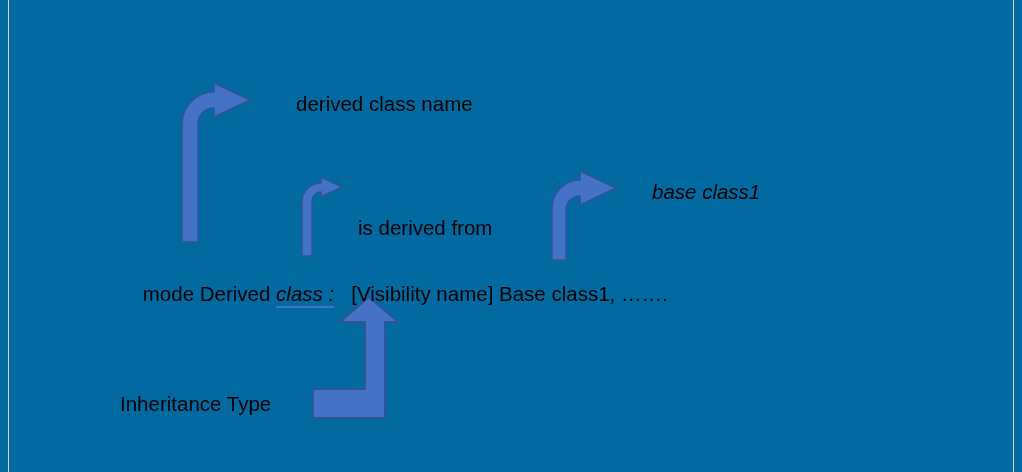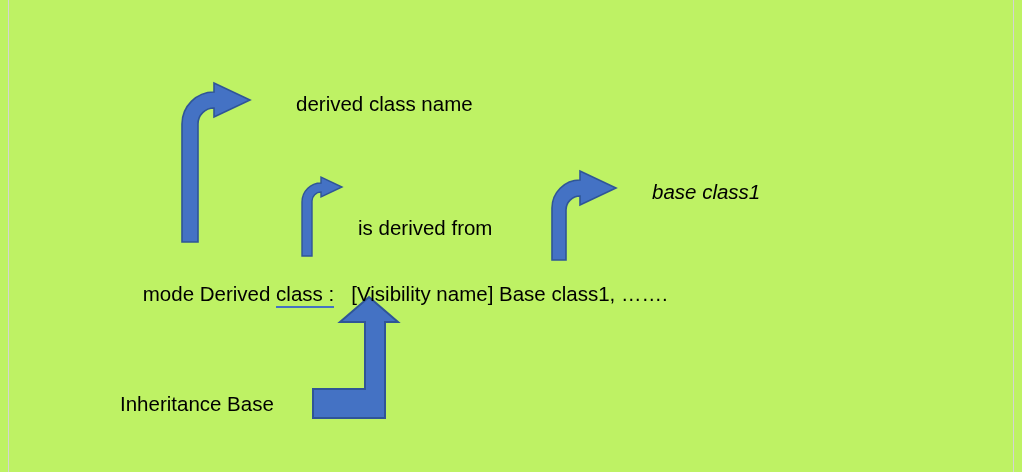--- a/index.html
+++ b/index.html
@@ -10,21 +10,21 @@
   body {
     width: 1022px;
     height: 472px;
     font-family: "Liberation Sans", sans-serif;
     overflow: hidden;
   }
   #canvas {
     position: relative;
     width: 1022px;
     height: 472px;
-    background: #bef264;
+    background: #0369a1;
   }
   
   .page-rule {
     position: absolute;
     top: 0;
     width: 1px;
     height: 472px;
     background: #d4d4d4;
   }
   .page-rule.left  { left: 8px; }
@@ -36,20 +36,21 @@
     font-size: 20.5px;
     line-height: 24px;
     white-space: pre;
     font-family: "Liberation Sans", sans-serif;
   }
   .label.stmt { font-size: 20.5px; }
 
   .u-blue {
     border-bottom: 2px solid #4472C4;
     padding-bottom: 1px;
+    font-style: italic;
   }
 
   .arrow {
     position: absolute;
   }
   .arrow svg { display: block; overflow: visible; }
 </style>
 </head>
 <body>
 
@@ -113,19 +114,19 @@
                L 75 124 Z" fill="#4472C4" stroke="#2F5597" stroke-width="2" stroke-linejoin="miter"></path>
     </svg>
   </div>
 
   <div class="label" style="left:296px; top:92px;">derived class name</div>
 
   <div class="label" style="left:358px; top:180px;margin-top:36px;">is derived from</div>
 
   <div class="label" style="left:652px; top:180px;font-style:italic;">base class1</div>
 
-  <div class="label" style="left:120px; top:392px;">Inheritance Base</div>
+  <div class="label" style="left:120px; top:392px;">Inheritance Type</div>
 
   <div class="label stmt" style="left:120px; top:258px;">
     <span>mode Derived </span><span class="u-blue">class :</span><span>   [Visibility name] Base class1, …….</span>
   </div>
 
 </div>
 
 </body></html>

